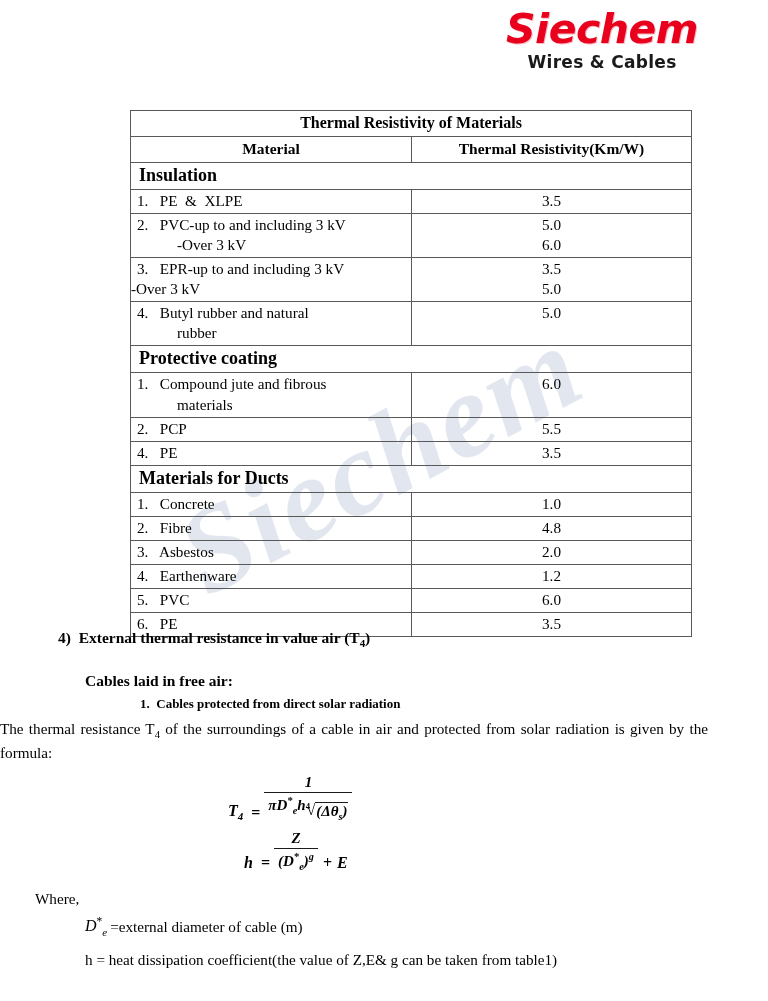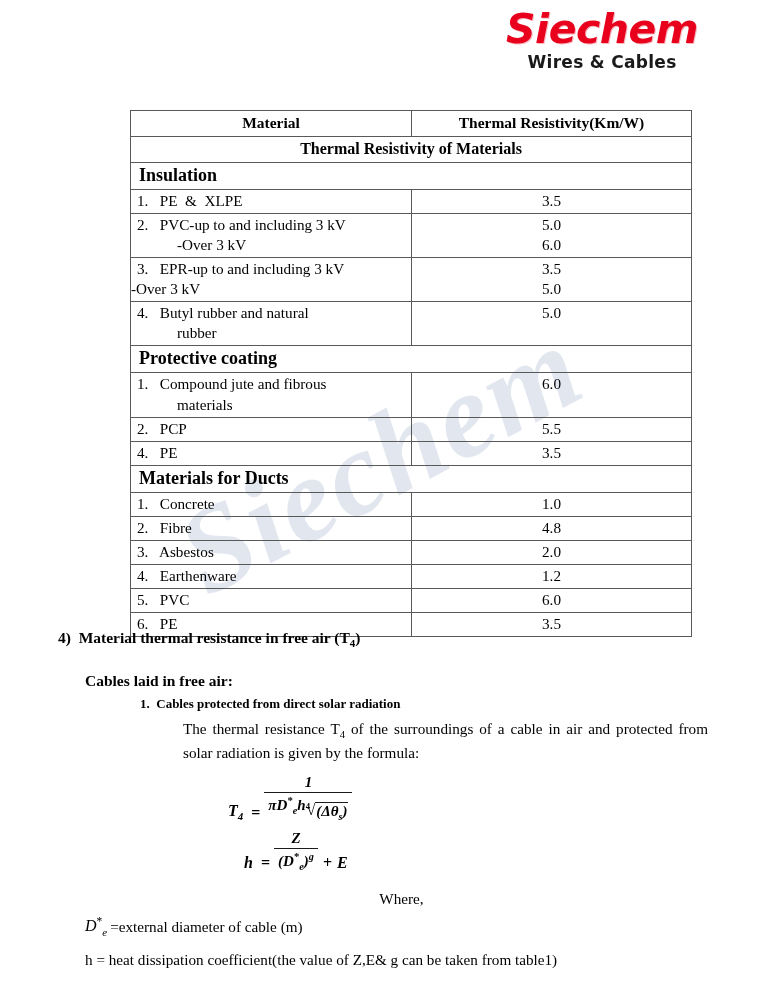--- a/index.html
+++ b/index.html
@@ -156,21 +156,20 @@
   .h-item {
     margin-left: 140px;
     margin-top: 5px;
     font-weight: bold;
     font-size: 13px;
     line-height: 1.3;
     text-indent: -22px;
     padding-left: 22px;
   }
   .para {
-    margin-left: 183px;
     margin-right: 60px;
     margin-top: 5px;
     font-size: 15.2px;
     line-height: 1.42;
     text-align: justify;
   }
 
   
   #formulas {
     margin-top: 10px;
@@ -243,21 +242,20 @@
     padding: 0 1px;
     margin-top: 0px;
   }
   .tail { font-style: normal; margin-left: 5px; }
   .tail-e { font-style: italic; }
 
   
   #where-block {
     margin-top: 16px;
     font-size: 15.2px;
-    text-align: center;
   }
   .where-label {
     margin-left: 35px;
     line-height: 1.4;
   }
   .where-def {
     margin-left: 85px;
     margin-top: 4px;
     line-height: 1.45;
     display: flex;
@@ -281,26 +279,26 @@
 </div>
 
 <div id="logo-block">
   <div id="logo-word">Siechem</div>
   <div id="logo-sub">Wires &amp; Cables</div>
 </div>
 
 <table id="thermal-table">
   <tbody>
     <tr>
+      <td class="t-title" colspan="2">Thermal Resistivity of Materials</td>
+    </tr>
+    <tr>
       <td class="t-colhead" style="width:280px">Material</td>
       <td class="t-colhead">Thermal Resistivity(Km/W)</td>
     </tr>
-    <tr>
-      <td class="t-title" colspan="2">Thermal Resistivity of Materials</td>
-    </tr>
   </tbody>
   <tbody id="table-sections">
       <tr>
         <td class="t-section" colspan="2">Insulation</td>
       </tr>
       <tr>
         <td class="t-mat">
           <span class="mat-line indent">1.   PE  &amp;  XLPE</span>
         </td>
         <td class="t-val">
@@ -417,21 +415,21 @@
           <span class="val-line">3.5</span>
         </td>
       </tr>
     </tbody>
 </table>
 
 <div id="content">
 
   <div class="h-num">
     <span>4)</span>&nbsp;
-    <span>Material thermal resistance in free air (T</span><span class="sub4">4</span><span>)</span>
+    <span>External thermal resistance in value air (T</span><span class="sub4">4</span><span>)</span>
   </div>
 
   <div class="h-sub">Cables laid in free air:</div>
 
   <div class="h-item">
     <span>1.</span>&nbsp;&nbsp;<span>Cables protected from direct solar radiation</span>
   </div>
 
   <div class="para"><span>The thermal resistance T</span><span class="sub4">4</span><span> of the surroundings of a cable in air and protected from solar radiation is given by the formula:</span></div>
 

